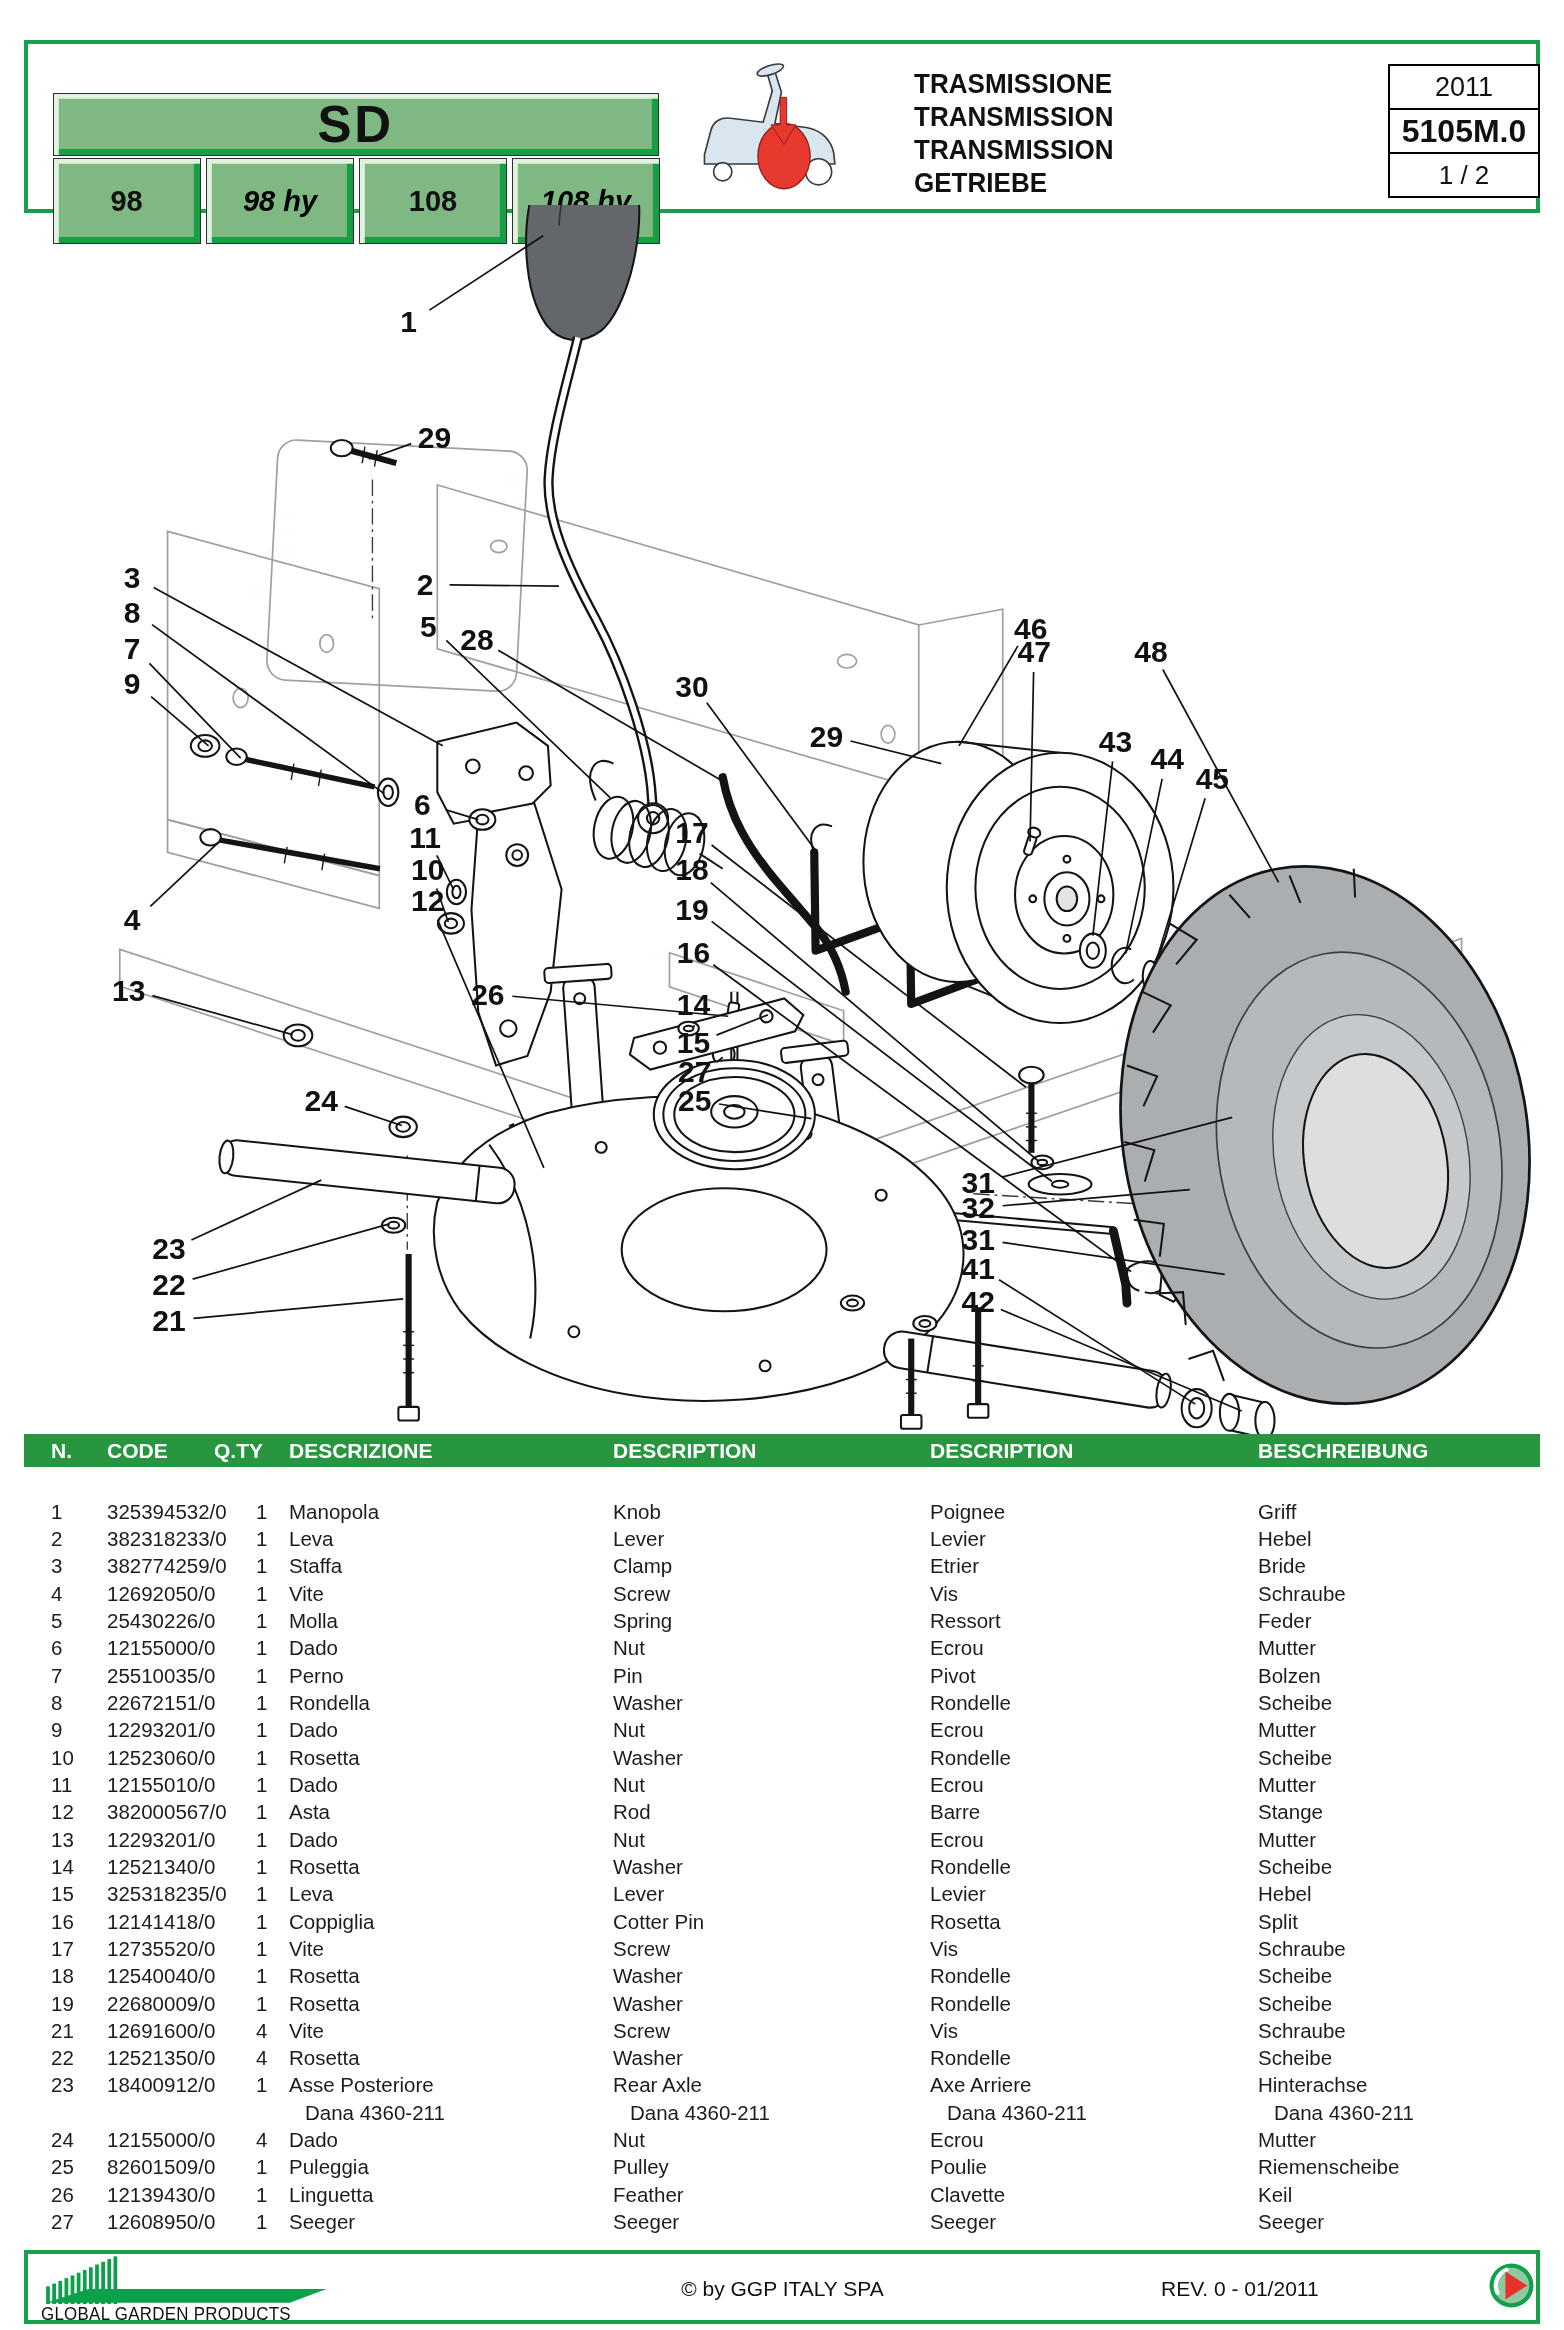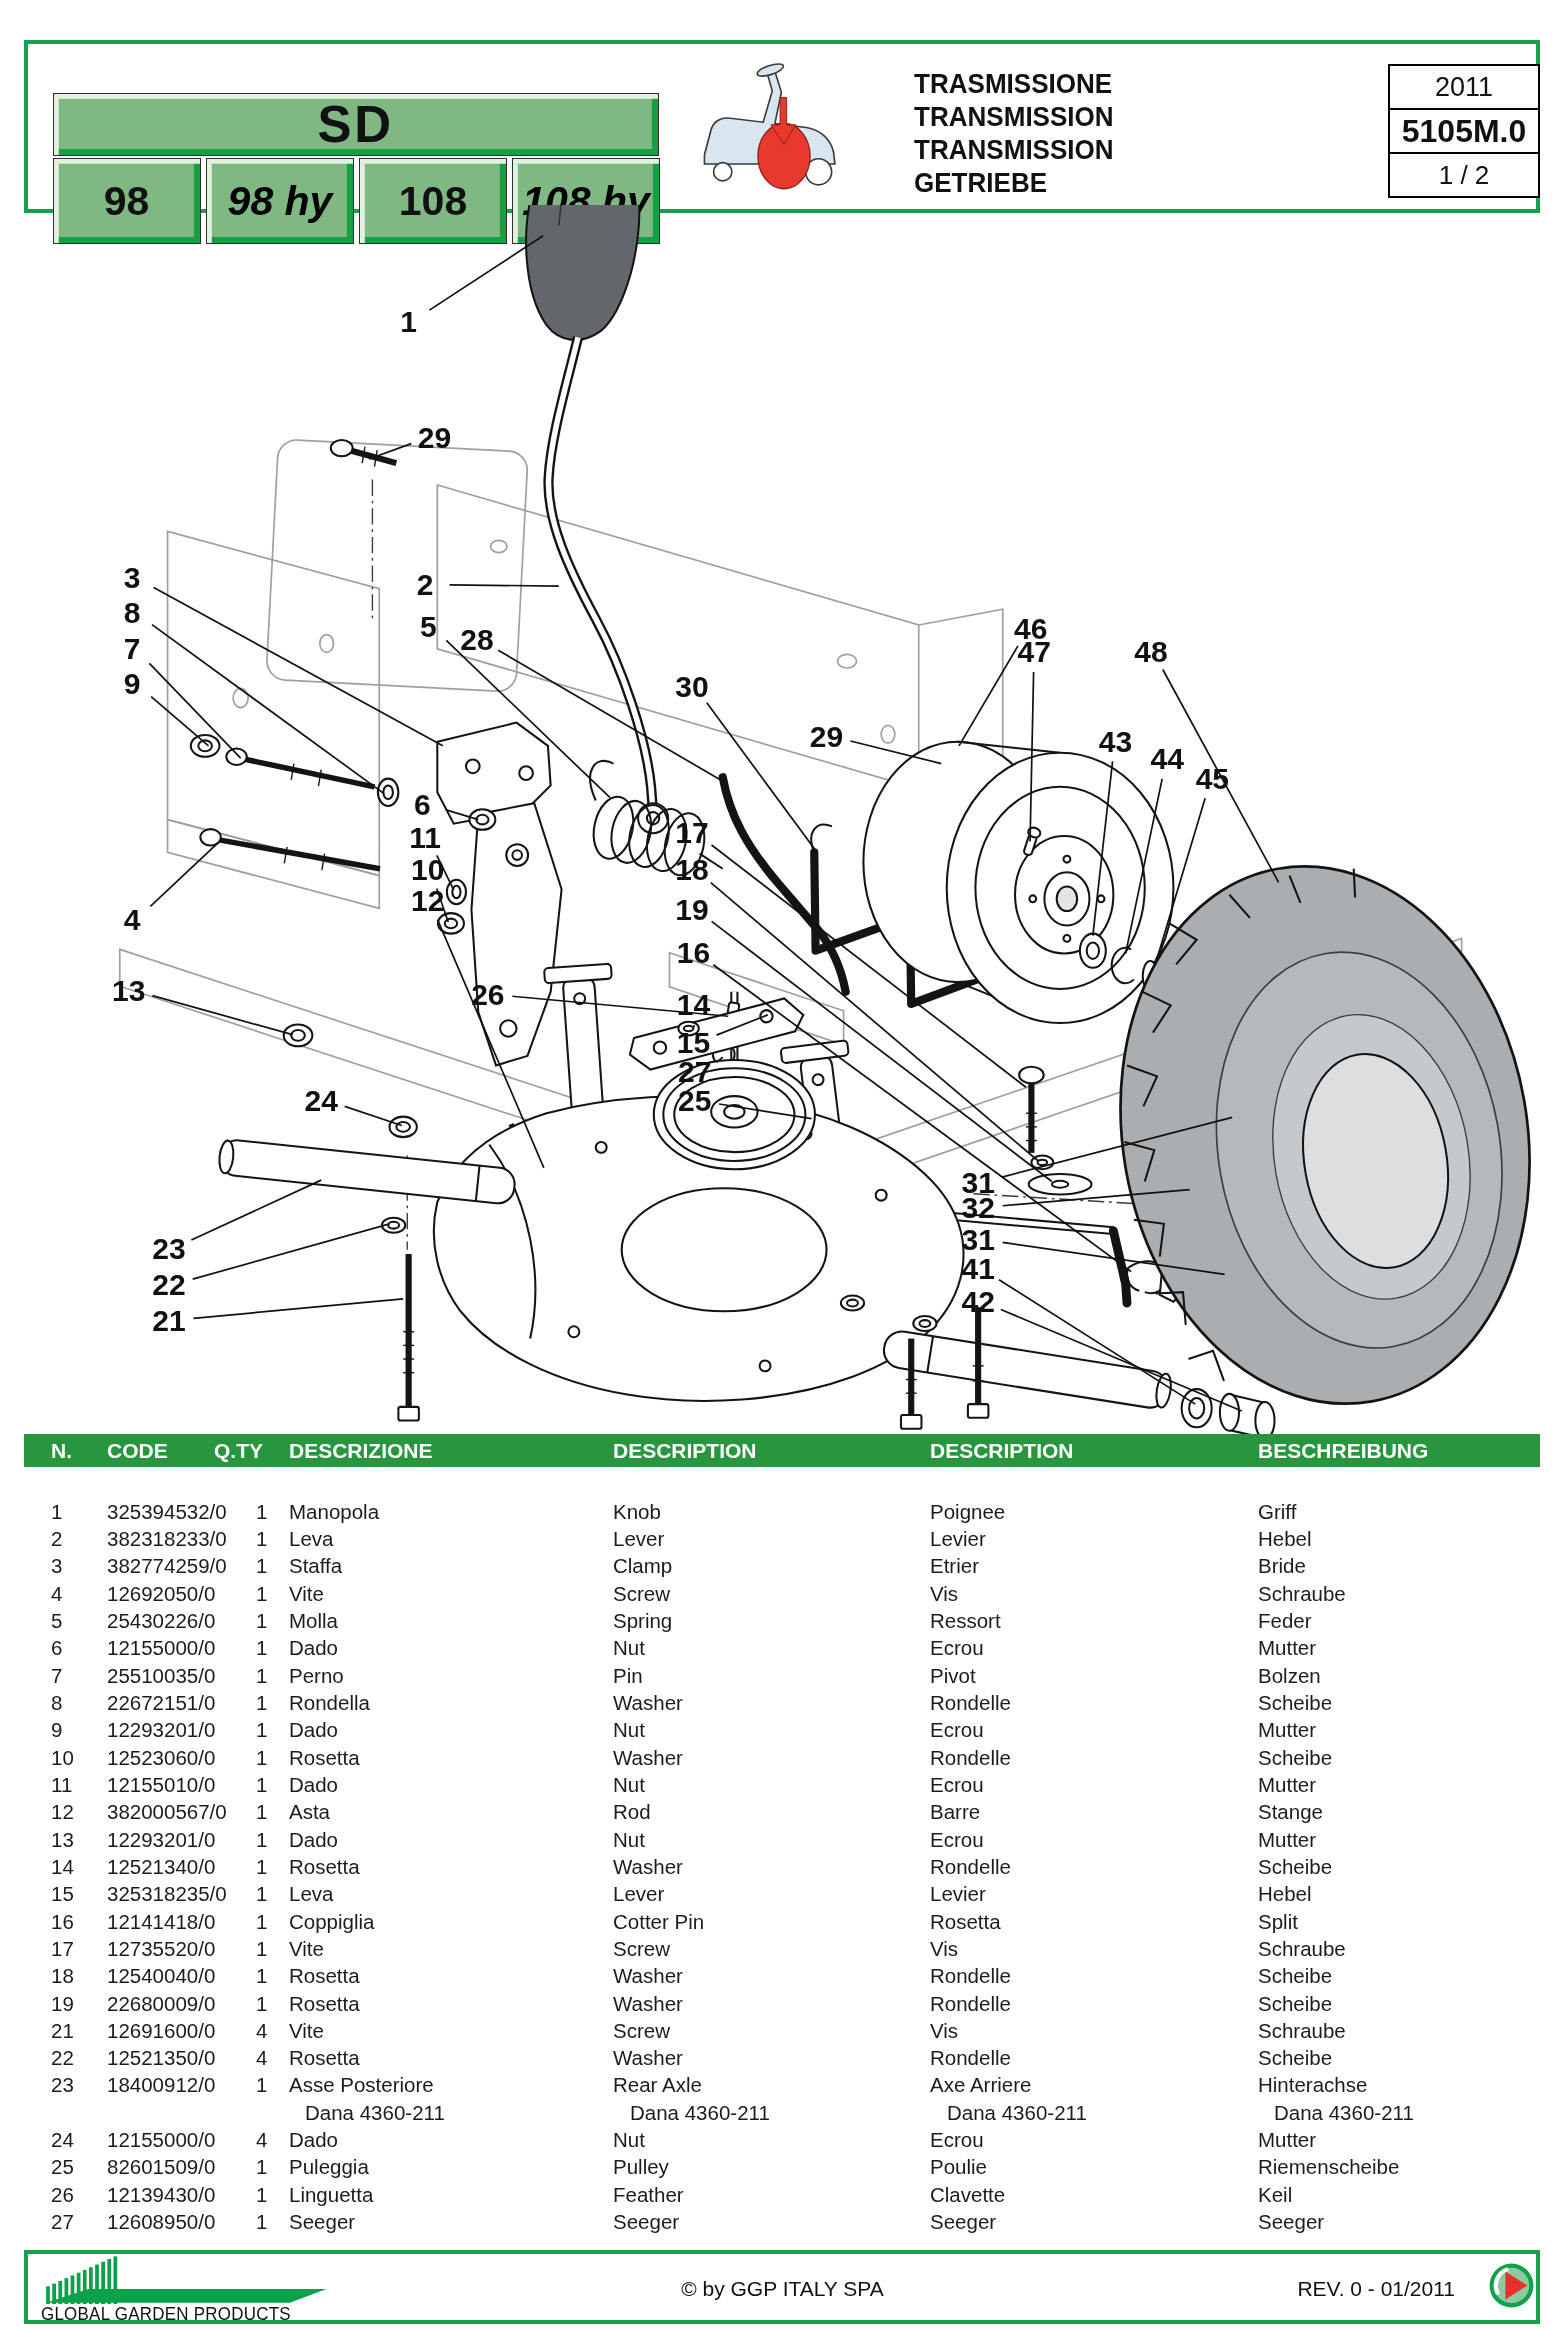--- a/index.html
+++ b/index.html
@@ -8,21 +8,21 @@
   
   .header-box{position:absolute;left:24px;top:40px;width:1516px;height:173px;
               border:4.8px solid #15a04a;box-sizing:border-box;background:#fff;}
   .bevel{background:#7fb883;border:1.4px solid #2e2e2e;
          box-shadow:inset 4.8px 4.8px 0 #e2f2e1, inset -6.1px -6.1px 0 #189e43;box-sizing:border-box;}
   .series-badge{position:absolute;left:24.6px;top:49px;width:606px;height:63px;
                 display:flex;align-items:center;justify-content:center;
                 font-size:51px;font-weight:bold;letter-spacing:2.7px;}
   .vbox{position:absolute;top:114px;width:148px;height:86px;
         display:flex;align-items:center;justify-content:center;
-        font-size:41px;font-weight:bold;}
+        font-size:29px;font-weight:bold;}
   .vbox.muted{color:#000000;font-style:italic;}
   .v1{left:24.6px}.v2{left:178px}.v3{left:331px}.v4{left:484px}
   .tractor{position:absolute;left:680px;top:57px;width:225px;height:150px;}
   .titles{position:absolute;left:914px;top:67px;}
   .title-line{font-size:28px;font-weight:bold;line-height:33px;
               transform:scaleX(.93);transform-origin:left top;white-space:nowrap;}
   .info-box{position:absolute;left:1388px;top:64px;width:152px;height:134px;
             border:2px solid #000;box-sizing:border-box;background:#fff;
             display:flex;flex-direction:column;}
   .info-row{flex:1;display:flex;align-items:center;justify-content:center;
@@ -52,21 +52,21 @@
   .c-n{left:51px}.c-code{left:107px}.c-qty{left:256px}.c-it{left:289px}
   .c-en{left:613px}.c-fr{left:930px}.c-de{left:1258px}
   .sub .c-it{left:305px}.sub .c-en{left:630px}.sub .c-fr{left:947px}.sub .c-de{left:1274px}
   
   .footer-box{position:absolute;left:24px;top:2250px;width:1516px;height:74px;
               border:4.8px solid #15a04a;box-sizing:border-box;background:#fff;}
   .logo-svg{position:absolute;left:40px;top:2255px;width:294px;height:49px;}
   .logo-caption{position:absolute;left:41px;top:2303px;font-size:18.4px;letter-spacing:0.3px;
                 color:#111;transform:scaleX(.92);transform-origin:left top;white-space:nowrap;}
   .copyright{position:absolute;left:0;top:2277px;width:1565px;text-align:center;font-size:21px;}
-  .revision{position:absolute;left:1161px;top:2277px;width:294px;text-align:right;font-size:21px;}
+  .revision{position:absolute;left:1161px;top:2277px;width:294px;font-size:21px;}
   .play-btn{position:absolute;left:1481px;top:2255px;width:61px;height:61px;cursor:pointer;}
 </style>
 </head>
 <body>
 
 <div class="page">
 
   <div class="header-box">
     <div class="series-badge bevel">
       <span>SD</span>

